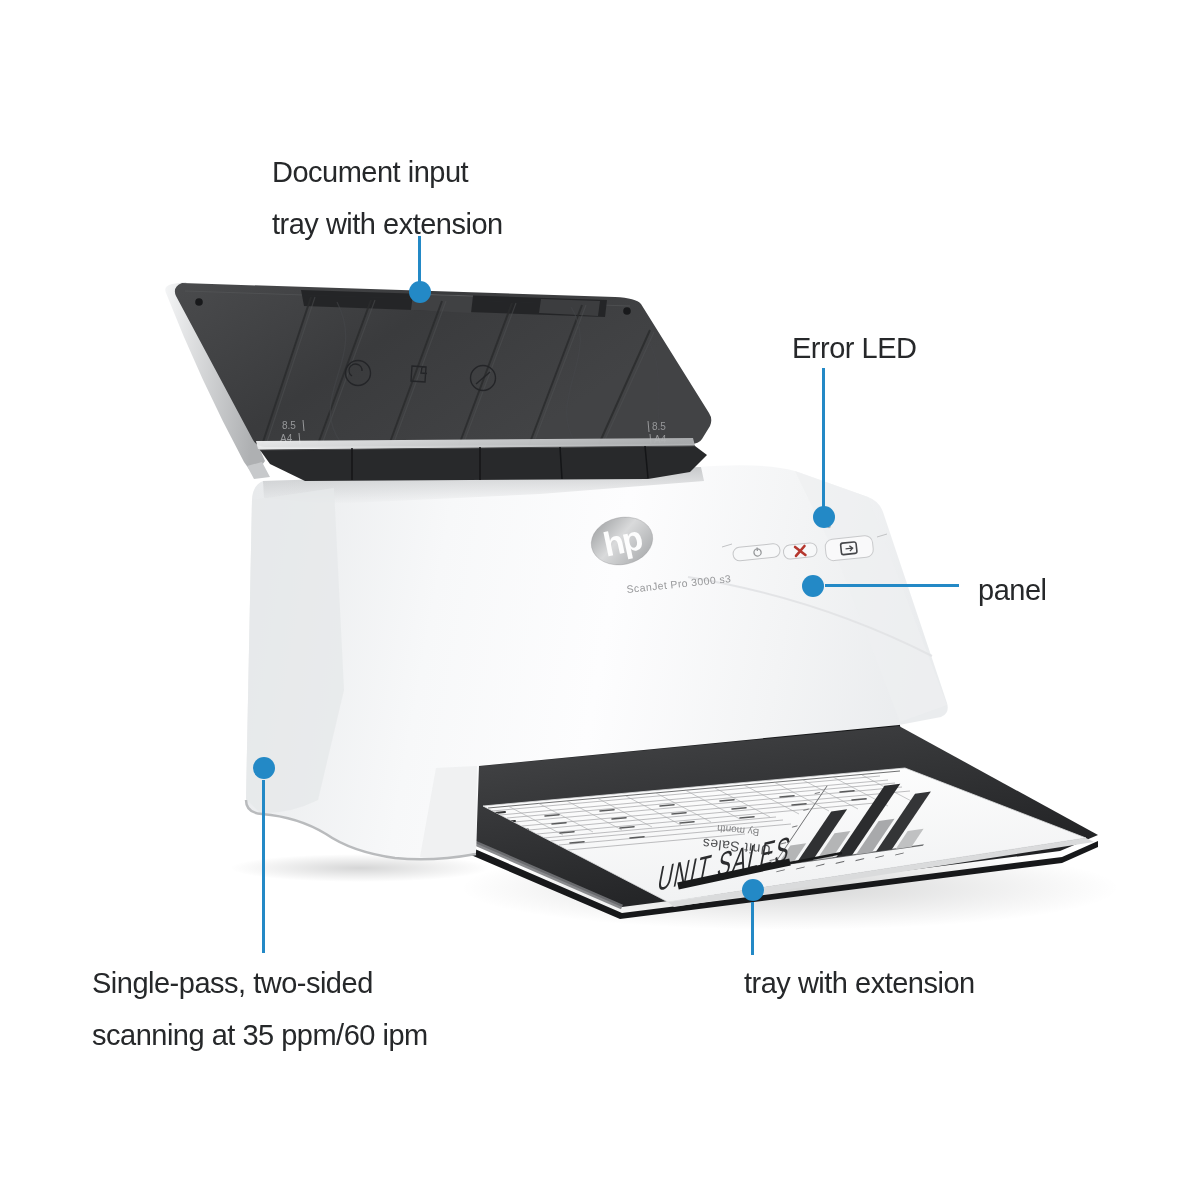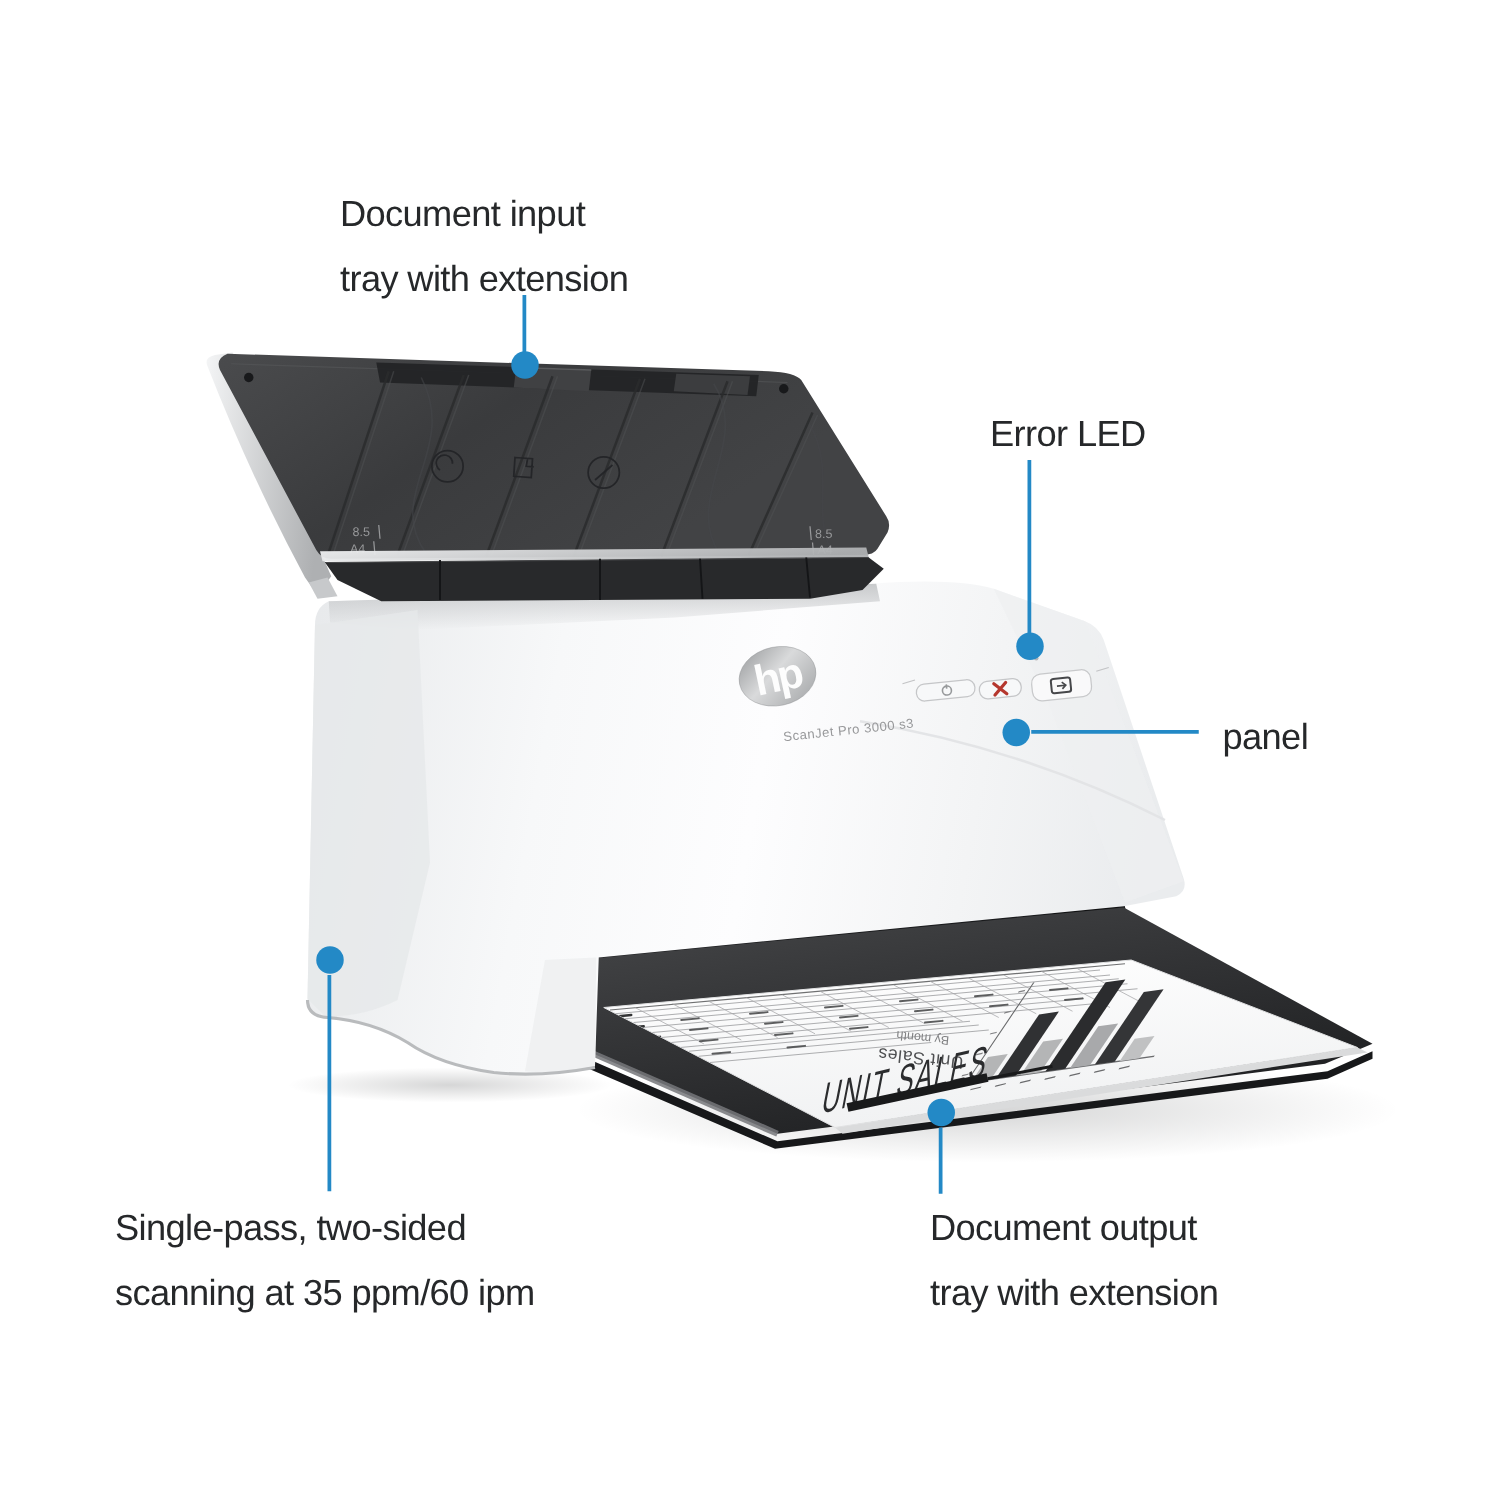--- a/index.html
+++ b/index.html
@@ -239,19 +239,18 @@
 <div class="callout-dot" style="left:802px;top:575px;"></div>
 
 <div class="callout-label" style="left:92px;top:957px;">
   <span>Single-pass, two-sided</span>
   <span>scanning at 35 ppm/60 ipm</span>
 </div>
 <div class="callout-line v" style="left:262px;top:780px;height:173px;"></div>
 <div class="callout-dot" style="left:253px;top:757px;"></div>
 
 <div class="callout-label" style="left:744px;top:957px;">
-  <span>Document output</span>
   <span>tray with extension</span>
 </div>
 <div class="callout-line v" style="left:751px;top:902px;height:53px;"></div>
 <div class="callout-dot" style="left:742px;top:879px;"></div>
 
 </div>
 
 </body></html>

